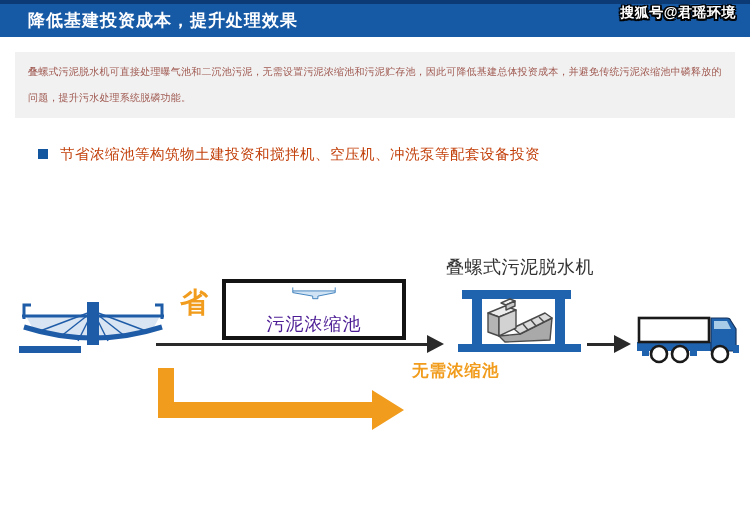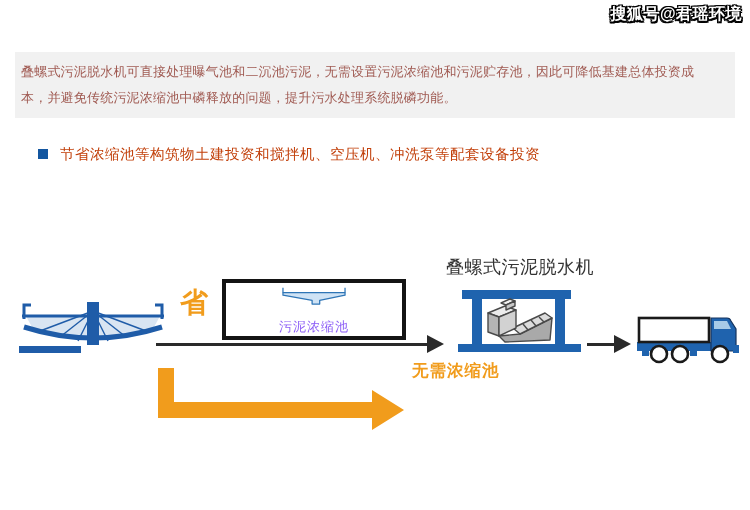--- a/index.html
+++ b/index.html
@@ -12,30 +12,30 @@
   *{margin:0;padding:0;box-sizing:border-box;}
   html,body{background:#fff;}
   body{font-family:"Liberation Sans","DejaVu Sans",sans-serif;}
   .slide{position:relative;width:750px;height:510px;background:#fff;overflow:hidden;}
 
   
   .header{position:absolute;left:0;top:0;width:750px;height:37px;
     background:var(--blue);border-top:4px solid var(--navy);}
   .header-title{position:absolute;left:28px;top:5px;font-size:17px;font-weight:bold;
     color:#fff;letter-spacing:1px;}
-  .watermark{position:absolute;right:8px;top:4px;font-size:16px;font-weight:bold;color:#fff;
+  .watermark{position:absolute;right:14px;top:4px;font-size:14px;font-weight:bold;color:#fff;
     letter-spacing:0.5px;
     text-shadow:-1.5px -1.5px 0 #000,1.5px -1.5px 0 #000,-1.5px 1.5px 0 #000,
       1.5px 1.5px 0 #000,0 -1.5px 0 #000,0 1.5px 0 #000,-1.5px 0 0 #000,1.5px 0 0 #000;}
 
   
   .intro-box{position:absolute;left:15px;top:52px;width:720px;height:66px;
     background:var(--gray-bg);}
-  .intro-text{position:absolute;left:6px;top:7px;width:696px;
-    font-size:13px;line-height:26px;color:var(--intro-red);letter-spacing:0.2px;}
+  .intro-text{position:absolute;left:13px;top:7px;width:696px;
+    font-size:10px;line-height:26px;color:var(--intro-red);letter-spacing:0.2px;}
 
   
   .bullet-row{position:absolute;left:38px;display:flex;align-items:flex-start;}
   .bullet-row.b1{top:145px;}
   .bullet-row.b2{top:175px;}
   .bullet-square{width:10px;height:10px;background:var(--bullet-blue);margin-top:4px;
     flex:0 0 auto;}
   .bullet-label{margin-left:12px;font-size:14.5px;color:#c2410c;letter-spacing:0.5px;}
 
   
@@ -46,21 +46,21 @@
   .flow-line.l2{left:587px;top:343px;width:28px;}
   .flow-head{position:absolute;width:0;height:0;
     border-top:9px solid transparent;border-bottom:9px solid transparent;
     border-left:17px solid var(--line-black);}
   .flow-head.h1{left:427px;top:335px;}
   .flow-head.h2{left:614px;top:335px;}
 
   .crossout-box{position:absolute;left:222px;top:279px;width:184px;height:61px;
     border:4px solid #141414;background:#fff;display:flex;flex-direction:column;
     align-items:center;justify-content:flex-start;padding-top:4px;}
-  .thickener-label{font-size:13px;color:#8b5cf6;margin-top:12px;letter-spacing:1px;}
+  .thickener-label{font-size:18px;color:#4c1d95;margin-top:12px;letter-spacing:1px;}
 
   .machine-title{position:absolute;left:446px;top:255px;font-size:18px;font-weight:normal;
     color:var(--title-dark);letter-spacing:0.5px;}
   .shelter-svg{position:absolute;left:455px;top:284px;}
   .tank-svg{position:absolute;left:18px;top:302px;}
   .truck-svg{position:absolute;left:634px;top:310px;}
   .elbow-svg{position:absolute;left:158px;top:362px;}
 
   .benefit-text{position:absolute;left:412px;top:358px;font-size:16.5px;font-weight:bold;
     color:var(--orange);line-height:25px;letter-spacing:1px;}
@@ -75,20 +75,23 @@
   .m-out{stroke:#4a4a4a;stroke-width:1.4;stroke-linejoin:round;}
   .tr-blue{fill:var(--truck-blue);}
   .tr-wheel{fill:#fff;stroke:#1a1a1a;stroke-width:2.6;}
   .or-fill{fill:var(--orange);}
 </style>
 </head>
 <body>
 
 <div class="slide">
 
+  <div class="header">
+    <div class="header-title">降低基建投资成本，提升处理效果</div>
+  </div>
   <div class="watermark">搜狐号@君瑶环境</div>
 
   <div class="intro-box">
     <div class="intro-text">叠螺式污泥脱水机可直接处理曝气池和二沉池污泥，无需设置污泥浓缩池和污泥贮存池，因此可降低基建总体投资成本，并避免传统污泥浓缩池中磷释放的问题，提升污水处理系统脱磷功能。</div>
   </div>
 
   <div class="bullet-row b1">
     <span class="bullet-square"></span>
     <span class="bullet-label">节省浓缩池等构筑物土建投资和搅拌机、空压机、冲洗泵等配套设备投资</span>
   </div>

